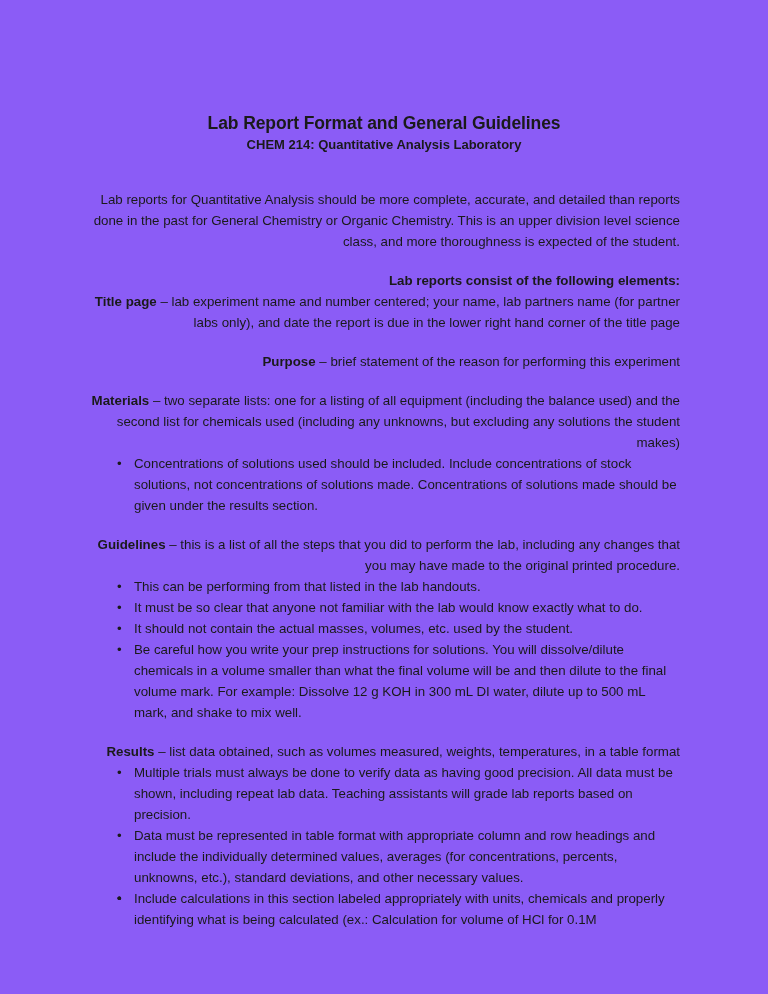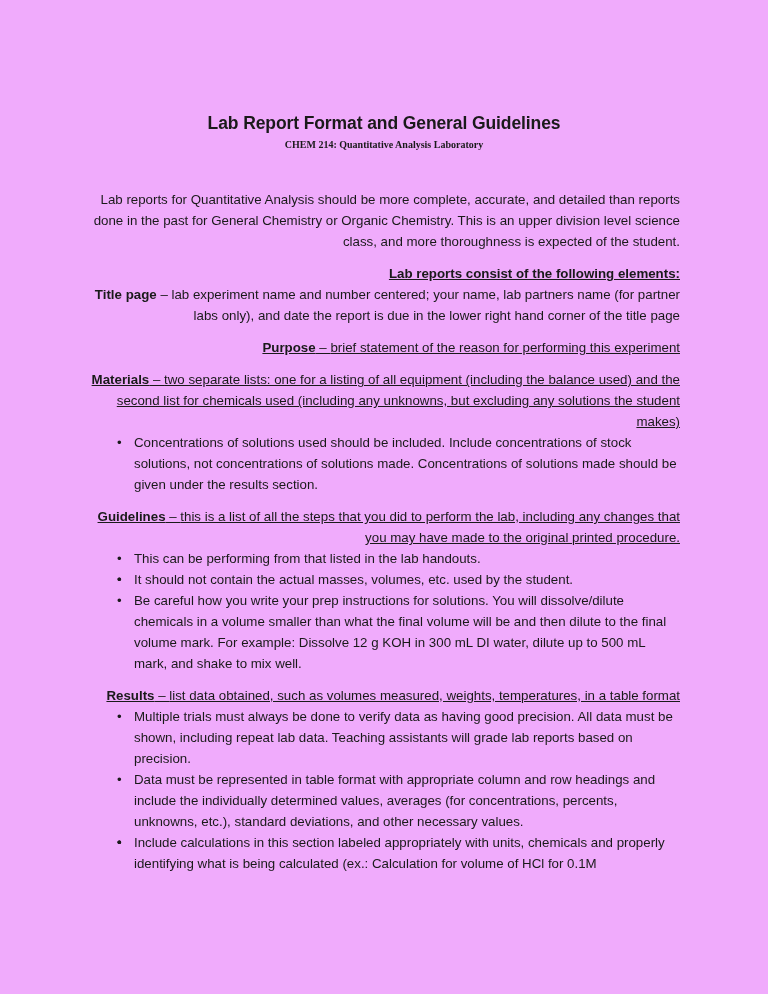--- a/index.html
+++ b/index.html
@@ -11,53 +11,51 @@
     width: 768px;
     height: 994px;
     font-family: "Liberation Sans", sans-serif;
     color: #1a1a1a;
     -webkit-font-smoothing: antialiased;
   }
   .page {
     position: relative;
     width: 768px;
     height: 994px;
-    background: #f0abfc;
+    background: #8b5cf6;
     box-sizing: border-box;
     padding: 113px 88px 0 88px;
     overflow: hidden;
   }
   .doc-title {
     text-align: center;
     font-size: 17.5px;
     font-weight: bold;
     line-height: 21px;
     margin: 0;
     letter-spacing: -0.1px;
   }
   .doc-subtitle {
     text-align: center;
-    font-size: 10px;
+    font-size: 13px;
     font-weight: bold;
     line-height: 16px;
     margin: 3px 0 0 0;
-    font-family: Liberation Serif, serif;
   }
   .body-block {
     margin-top: 36px;
   }
   p.para {
     font-size: 13.3px;
     line-height: 21px;
     margin: 0;
     text-align: right;
   }
   p.spaced {
-    margin-top: 11px;
-    text-decoration: underline;
+    margin-top: 18px;
   }
   .lead {
     font-weight: bold;
   }
   ul.bullets {
     list-style: none;
     margin: 0;
     padding: 0;
   }
   ul.bullets li {
@@ -99,21 +97,21 @@
     <p class="para spaced"><span class="lead">Materials</span><span> – </span><span>two separate lists: one for a listing of all equipment (including the balance used) and the second list for chemicals used (including any unknowns, but excluding any solutions the student makes)</span></p>
 
     <ul class="bullets tight">
       <li><span class="dot">•</span><span>Concentrations of solutions used should be included.  Include concentrations of stock solutions, not concentrations of solutions made.  Concentrations of solutions made should be given under the results section.</span></li>
     </ul>
 
     <p class="para spaced"><span class="lead">Guidelines</span><span> – </span><span>this is a list of all the steps that you did to perform the lab, including any changes that you may have made to the original printed procedure.</span></p>
 
     <ul class="bullets tight">
       <li><span class="dot">•</span><span>This can be performing from that listed in the lab handouts.</span></li>
-      <li><span class="dot">•</span></li>
+      <li><span class="dot">•</span><span>It must be so clear that anyone not familiar with the lab would know exactly what to do.</span></li>
       <li><span class="dot">•</span><span>It should not contain the actual masses, volumes, etc. used by the student.</span></li>
       <li><span class="dot">•</span><span>Be careful how you write your prep instructions for solutions.  You will dissolve/dilute chemicals in a volume smaller than what the final volume will be and then dilute to the final volume mark.  For example: Dissolve 12 g KOH in 300 mL DI water, dilute up to 500 mL mark, and shake to mix well.</span></li>
     </ul>
 
     <p class="para spaced"><span class="lead">Results</span><span> – </span><span>list data obtained, such as volumes measured, weights, temperatures, in a table format</span></p>
 
     <ul class="bullets tight">
       <li><span class="dot">•</span><span>Multiple trials must always be done to verify data as having good precision.  All data must be shown, including repeat lab data.  Teaching assistants will grade lab reports based on precision.</span></li>
       <li><span class="dot">•</span><span>Data must be represented in table format with appropriate column and row headings and include the individually determined values, averages (for concentrations, percents, unknowns, etc.), standard deviations, and other necessary values.</span></li>
       <li><span class="dot">•</span></li>

